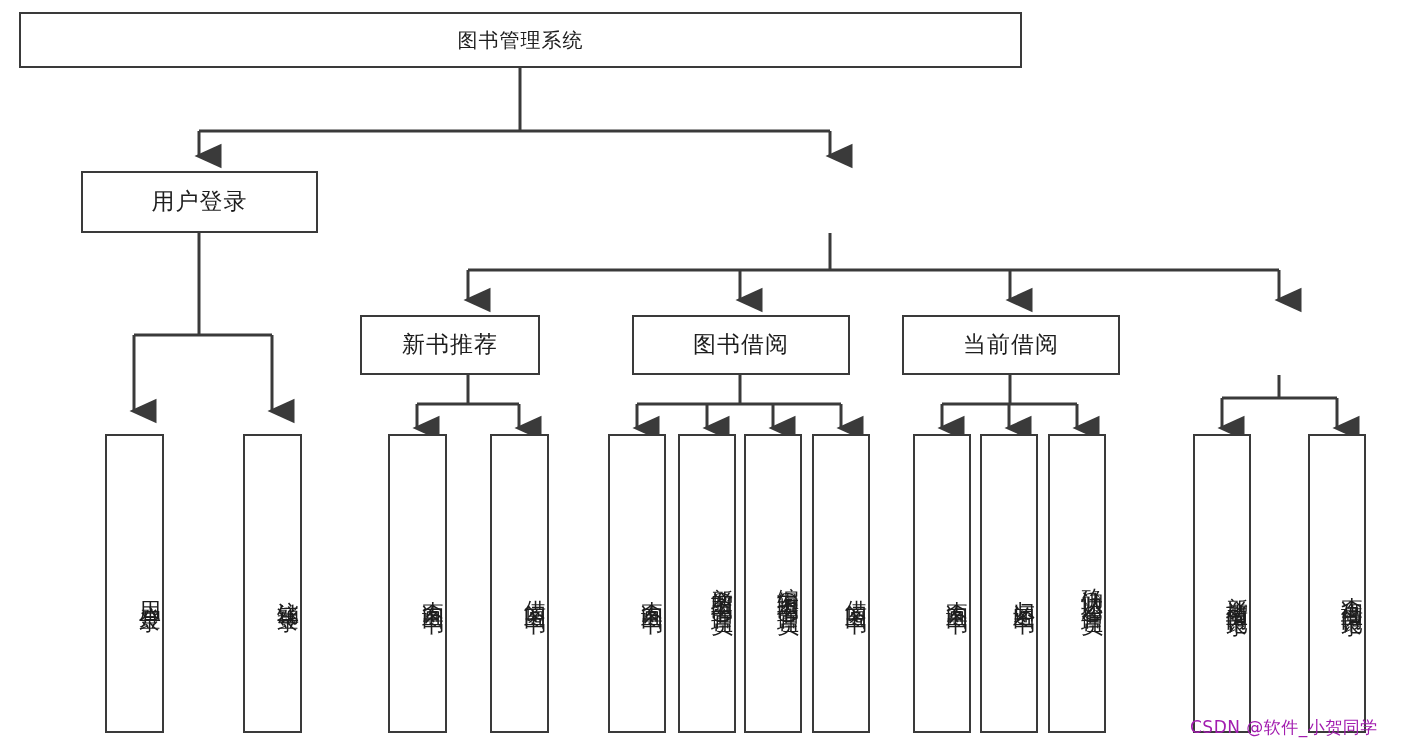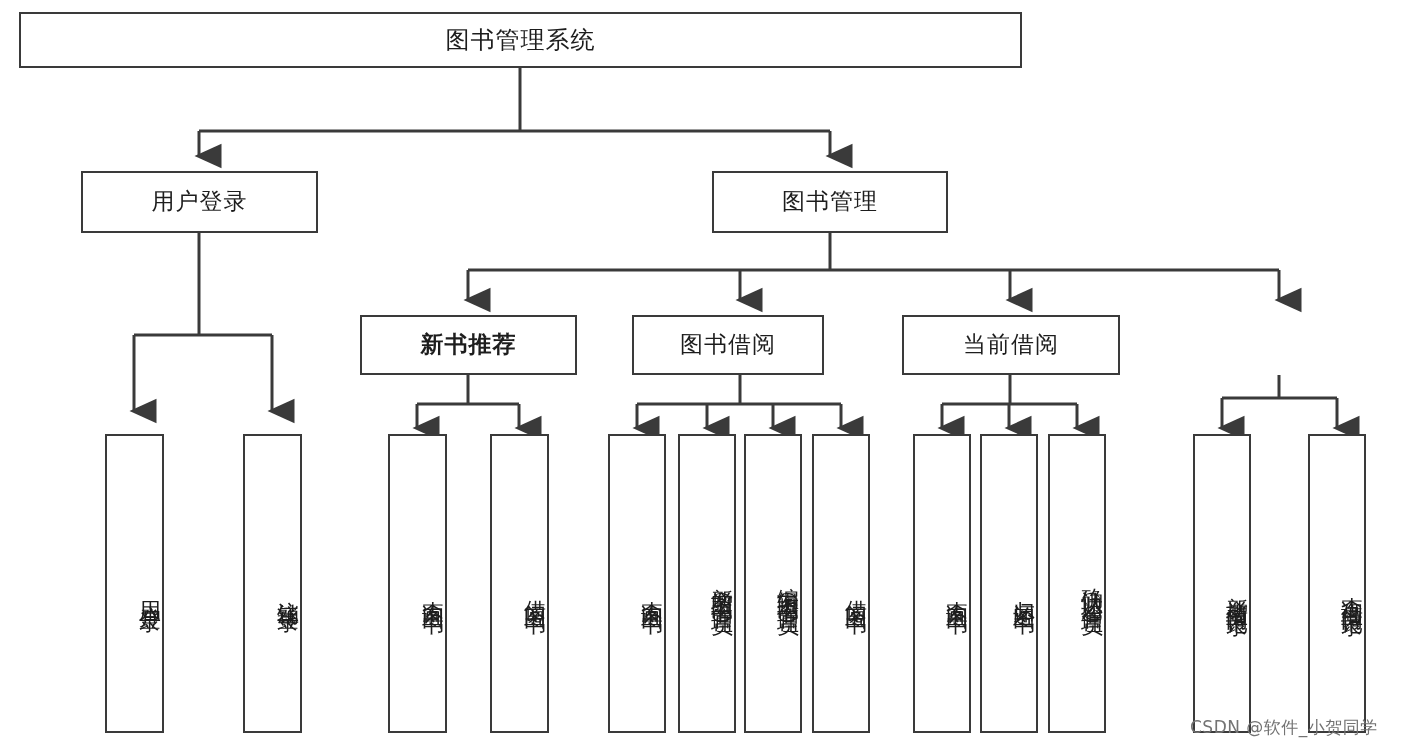--- a/index.html
+++ b/index.html
@@ -47,26 +47,26 @@
     justify-content: center;
     font-size: 22px;
     line-height: 1.05;
     letter-spacing: 4px;
     padding-top: 14px;
   }
   .node.vert.toptext {
     padding-top: 8px;
   }
   .node.root {
-    font-size: 24px;
+    font-size: 20px;
   }
   .watermark {
     position: absolute;
     font-size: 17px;
-    color: #737373;
+    color: #a21caf;
     white-space: nowrap;
     letter-spacing: 0.5px;
   }
 </style>
 </head>
 <body>
 
 <div id="canvas">
 
   <svg id="wires" viewBox="0 0 1405 747">
@@ -119,28 +119,25 @@
     </g>
   </svg>
 
   <div class="node horiz root" style="left:19px; top:12px; width:1003px; height:56px;">
     <span>图书管理系统</span>
   </div>
 
   <div class="node horiz" style="left:81px; top:171px; width:237px; height:62px;">
     <span>用户登录</span>
   </div>
-  <div class="node horiz" style="left:712px; top:171px; width:236px; height:62px;">
-    <span>图书管理</span>
-  </div>
 
-  <div class="node horiz" style="left:360px; top:315px; width:217px; height:60px;font-weight:bold;">
+  <div class="node horiz" style="left:360px; top:315px; width:180px; height:60px;">
     <span>新书推荐</span>
   </div>
-  <div class="node horiz" style="left:632px; top:315px; width:192px; height:60px;">
+  <div class="node horiz" style="left:632px; top:315px; width:218px; height:60px;">
     <span>图书借阅</span>
   </div>
   <div class="node horiz" style="left:902px; top:315px; width:218px; height:60px;justify-content:center;">
     <span>当前借阅</span>
   </div>
 
   <div class="node vert" style="left:105px; top:434px; width:59px; height:299px;">
     <span>用户登录</span>
   </div>
   <div class="node vert" style="left:243px; top:434px; width:59px; height:299px;">

